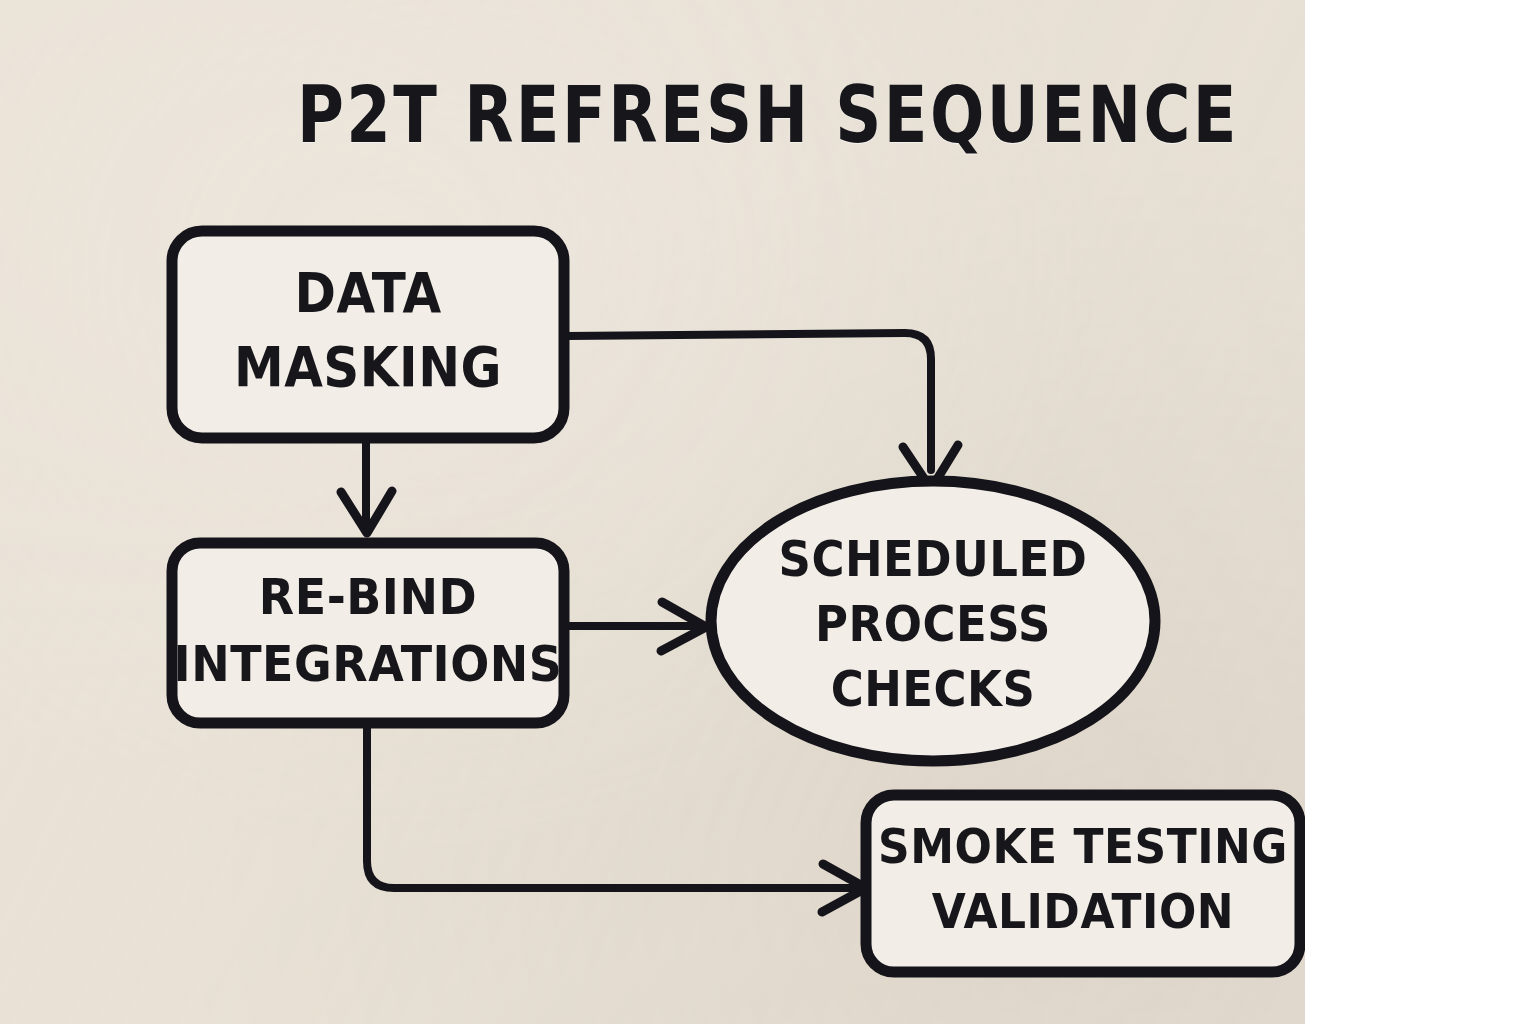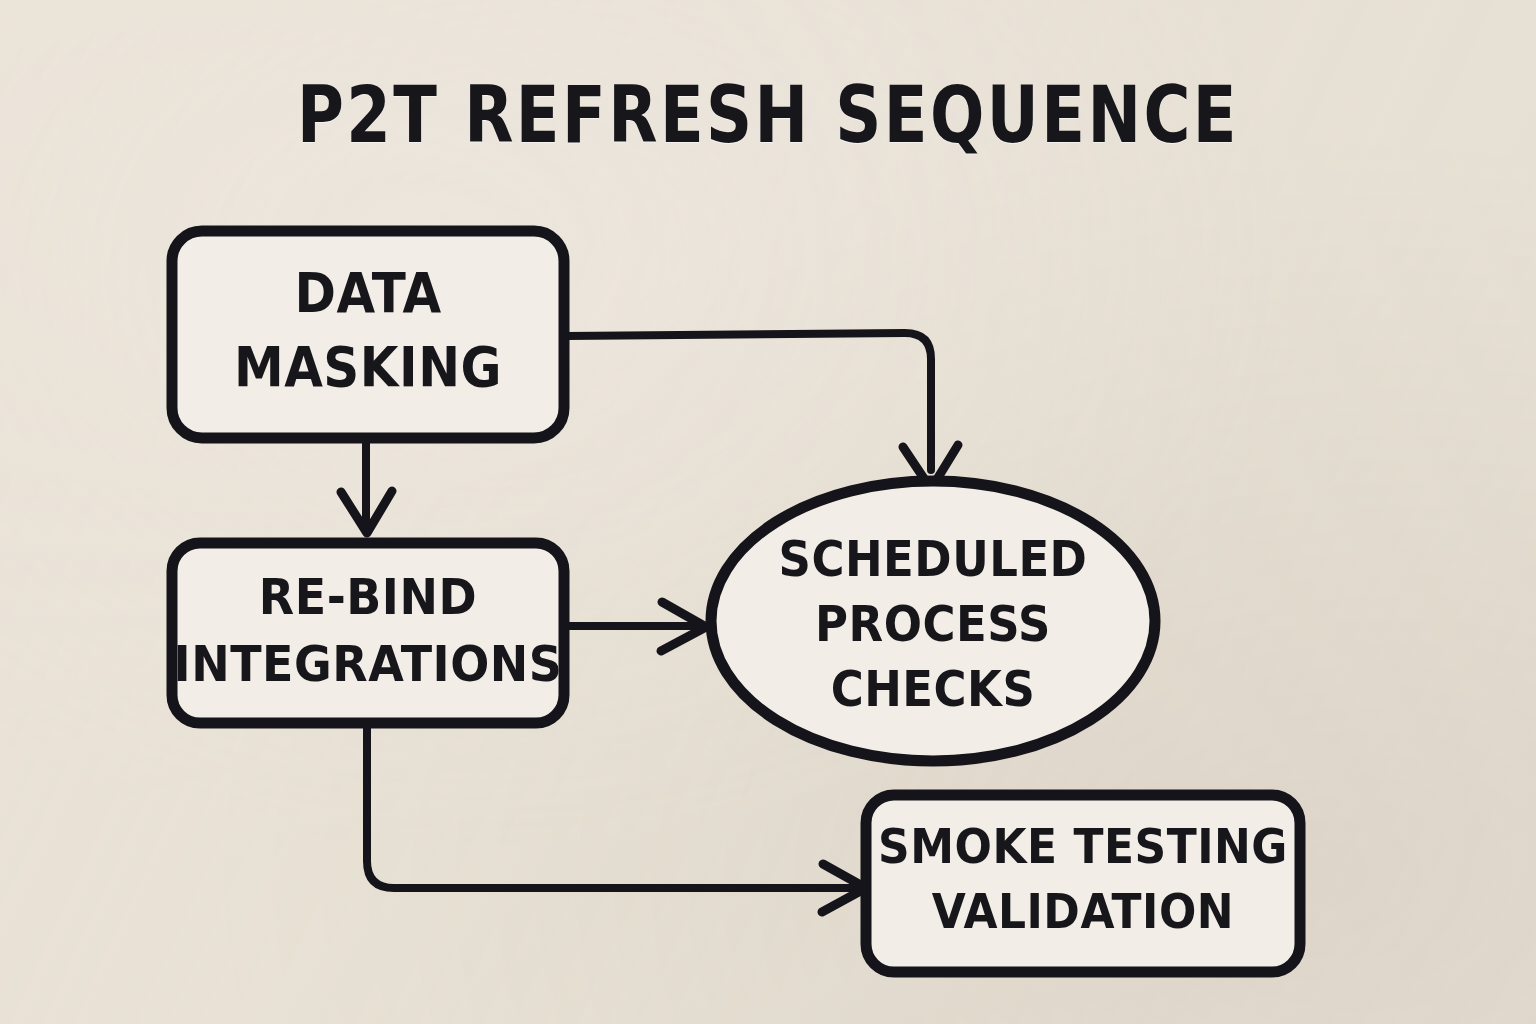--- a/index.html
+++ b/index.html
@@ -2,21 +2,21 @@
 <html><head>
 <meta charset="utf-8">
 <style>
   html, body {
     margin: 0;
     padding: 0;
     background: #ffffff;
   }
   #canvas {
     position: relative;
-    width: 1536px;
+    width: 1305px;
     height: 1024px;
     background: #efeae2;
     overflow: hidden;
     font-family: "DejaVu Sans", sans-serif;
   }
   
   #paper-grain {
     position: absolute;
     inset: 0;
     pointer-events: none;

